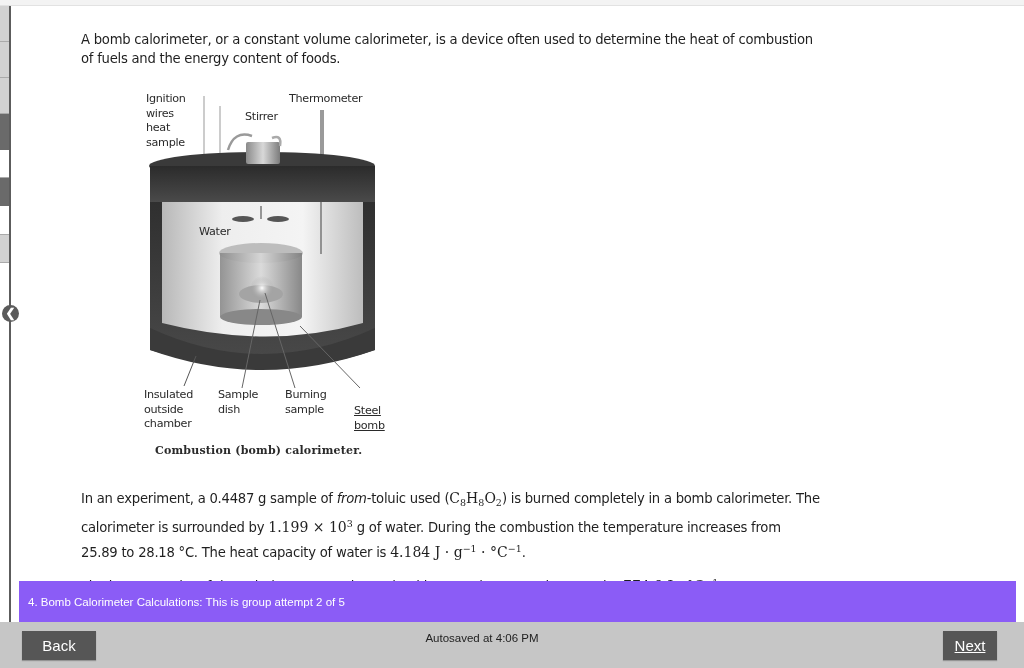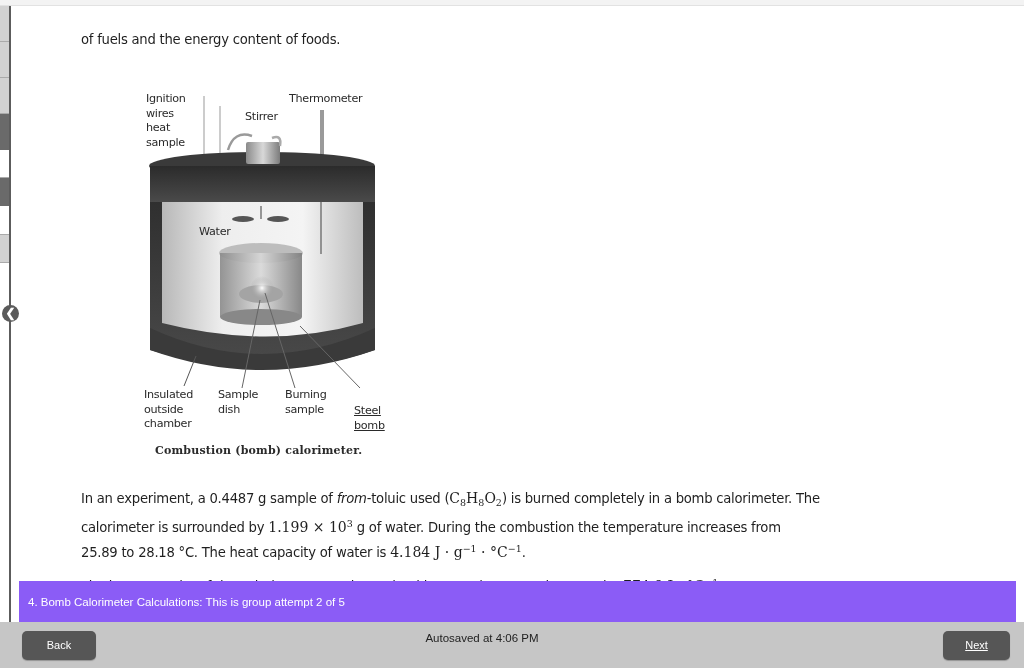--- a/index.html
+++ b/index.html
@@ -28,23 +28,23 @@
   .problem p { margin: 0; }
   .problem p.gap { margin-top: 9px; }
   .m { font-family: "DejaVu Serif", serif; font-size: 14px; letter-spacing: 0; }
   .m sub, .m sup { font-size: 9.5px; }
   sup { vertical-align: 5px; }
   sub { vertical-align: -3px; }
 
   .group-bar { position: absolute; left: 19px; top: 581px; width: 997px; height: 41px; background: #8b5cf6; color: #fff; font-size: 11.5px; padding: 15px 0 0 9px; }
 
   .footer { position: absolute; left: 0; top: 622px; width: 1024px; height: 46px; background: #c6c6c6; }
-  .btn { position: absolute; top: 9px; height: 29px; background: #565656; color: #fff; border-radius: 5px; font-size: 11px; text-align: center; line-height: 29px; cursor: pointer; box-shadow: 0 1px 1px rgba(0,0,0,0.25); }
+  .btn { position: absolute; top: 9px; height: 29px; background: #565656; color: #fff; border-radius: 0; font-size: 15px; text-align: center; line-height: 29px; cursor: pointer; box-shadow: 0 1px 1px rgba(0,0,0,0.25); }
   .btn.back { left: 22px; width: 74px; }
-  .btn.next { left: 943px; width: 67px; text-decoration: underline; }
+  .btn.next { left: 943px; width: 54px; text-decoration: underline; }
   .autosave { position: absolute; left: 0; width: 1024px; top: 10px; text-align: center; font-size: 11.5px; color: #222; padding-right: 60px; }
 </style>
 </head>
 <body>
 
 <div class="topbar"></div>
 
 <div>
   <div class="side-tab light" style="top:6px;height:36px;"></div>
   <div class="side-tab light" style="top:42px;height:36px;"></div>
@@ -54,20 +54,21 @@
   <div class="side-tab dark" style="top:178px;height:28px;"></div>
   <div class="side-tab white" style="top:206px;height:29px;"></div>
   <div class="side-tab light" style="top:235px;height:28px;"></div>
   <div class="side-rail"></div>
   <div class="collapse-btn">
     <span>❮</span>
   </div>
 </div>
 
 <div class="content">
+  <div class="intro">A bomb calorimeter, or a constant volume calorimeter, is a device often used to determine the heat of combustion</div>
   <div class="intro">of fuels and the energy content of foods.</div>
 </div>
 
 <div class="figure">
   <svg width="260" height="380" viewBox="0 0 260 380">
     <defs>
       <linearGradient id="rock" x1="0" x2="0" y1="0" y2="1">
         <stop offset="0" stop-color="#2b2b2b"></stop>
         <stop offset="1" stop-color="#4a4a4a"></stop>
       </linearGradient>

